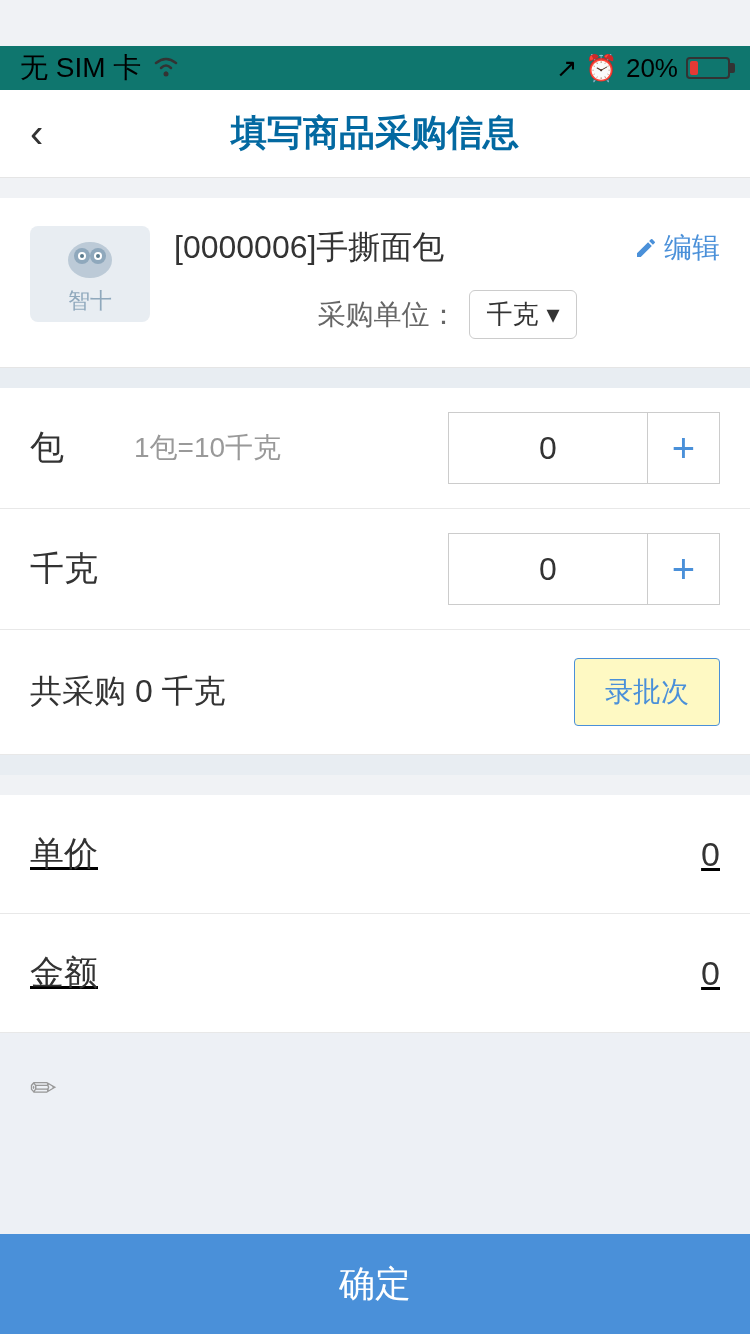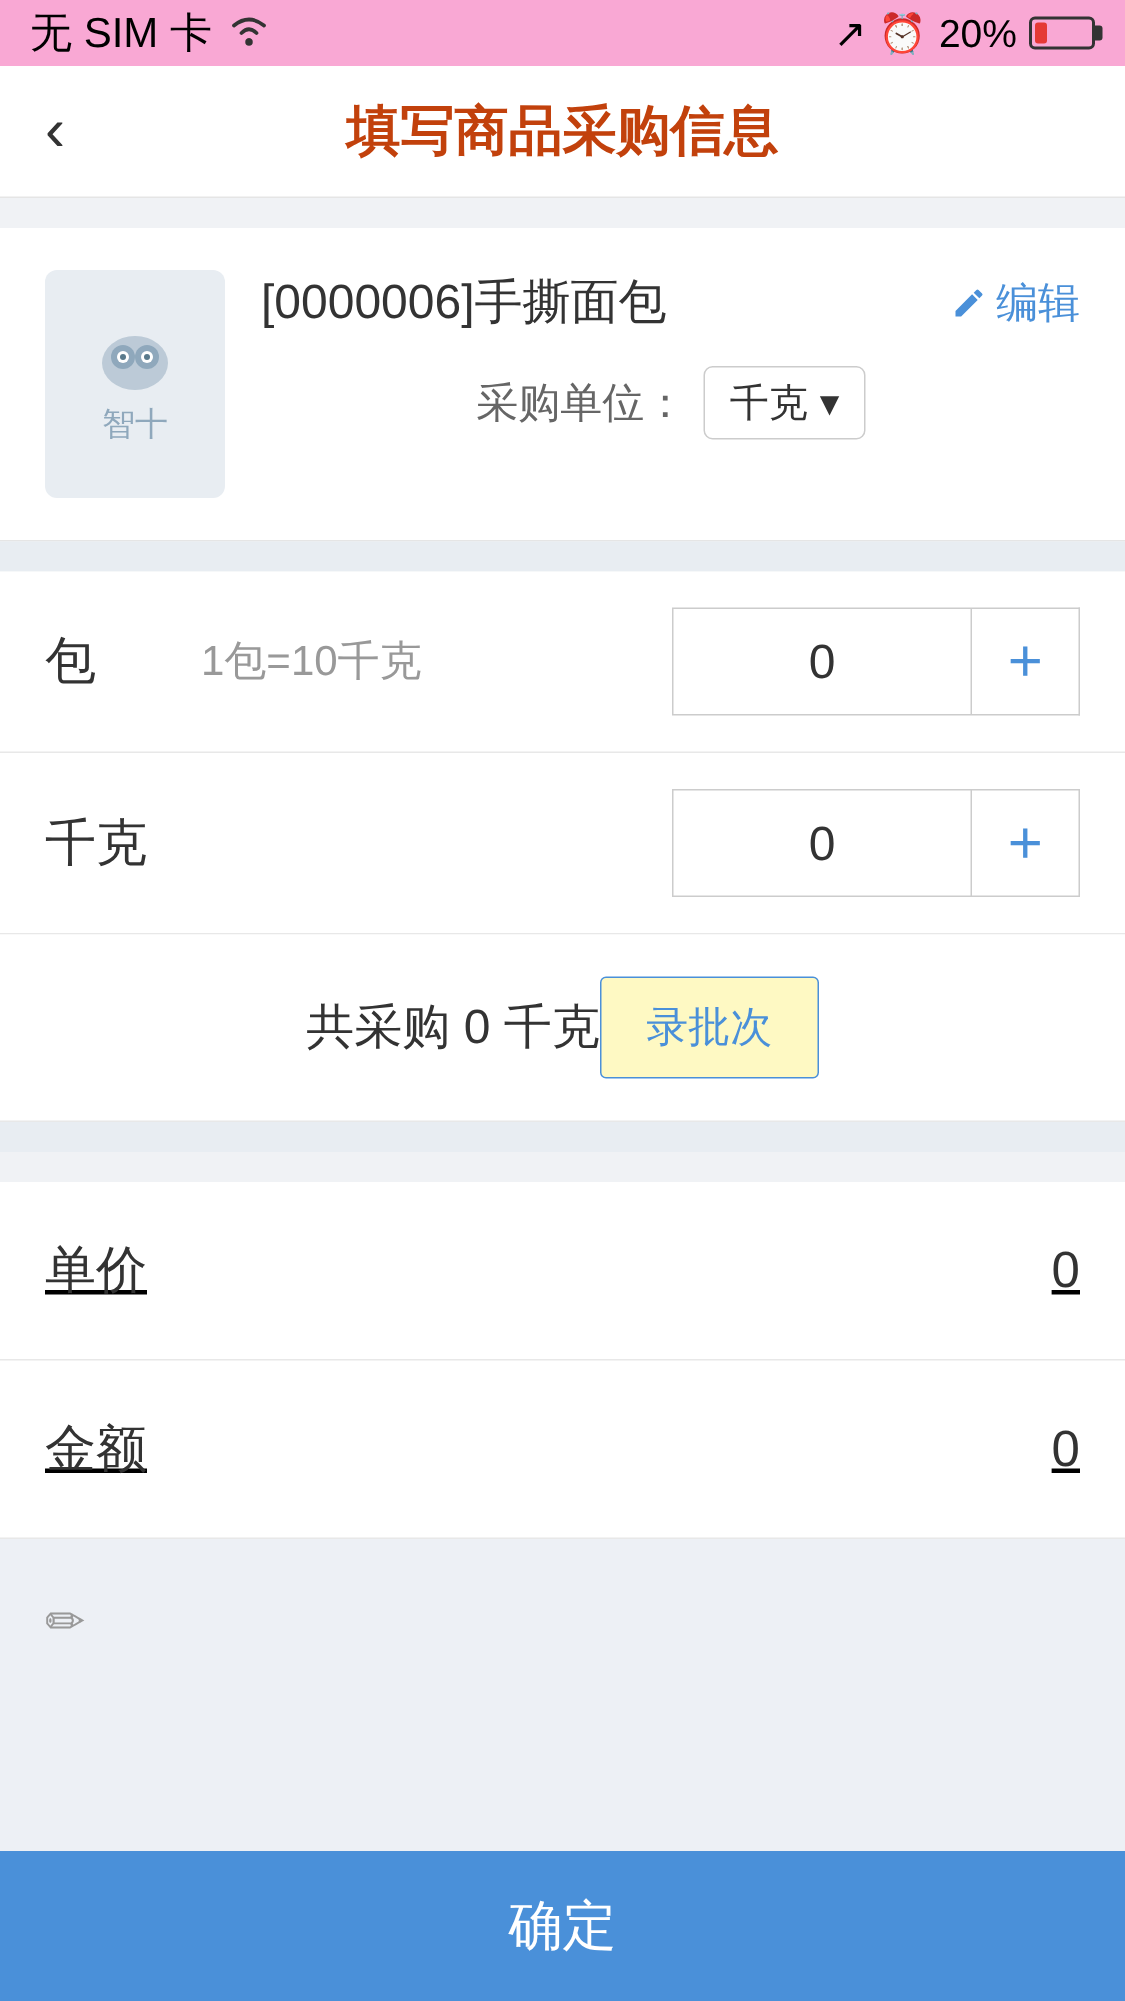--- a/index.html
+++ b/index.html
@@ -8,27 +8,28 @@
       width: 750px;
       min-height: 1334px;
       font-family: -apple-system, "PingFang SC", "Helvetica Neue", Arial, sans-serif;
       background: #f0f2f5;
       font-size: 32px;
     }
 
     
     .status-bar {
       height: 44px;
-      background: #f9a8d4;
+      background: #0f766e;
       display: flex;
       align-items: center;
       justify-content: space-between;
       padding: 3px 20px;
       font-size: 28px;
       font-weight: 500;
+      margin-top: 46px;
     }
     .status-left { display: flex; align-items: center; gap: 10px; }
     .status-center { font-size: 30px; font-weight: 600; }
     .status-right { display: flex; align-items: center; gap: 8px; font-size: 26px; }
     .battery-icon {
       width: 44px; height: 22px; border: 2px solid #333; border-radius: 4px; position: relative; display: inline-block;
     }
     .battery-icon::after {
       content: ''; position: absolute; right: -7px; top: 50%; transform: translateY(-50%);
       width: 5px; height: 10px; background: #333; border-radius: 0 2px 2px 0;
@@ -52,36 +53,36 @@
       color: #333;
       cursor: pointer;
       padding: 10px 10px 10px 0;
     }
     .nav-title {
       position: absolute;
       left: 50%;
       transform: translateX(-50%);
       font-size: 36px;
       font-weight: 600;
-      color: #c2410c;
+      color: #0369a1;
     }
 
     
     .product-card {
       background: #fff;
       margin-top: 20px;
       padding: 28px 30px;
       display: flex;
       align-items: flex-start;
       gap: 24px;
       border-bottom: 1px solid #e5e5e5;
     }
     .product-image {
       width: 120px;
-      height: 152px;
+      height: 96px;
       background: #e8edf2;
       border-radius: 8px;
       display: flex;
       align-items: center;
       justify-content: center;
       flex-shrink: 0;
       font-size: 28px;
       color: #8fa8bc;
       flex-direction: column;
       gap: 4px;
@@ -199,21 +200,21 @@
       display: flex;
       align-items: center;
       justify-content: center;
       cursor: pointer;
     }
 
     
     .summary-row {
       display: flex;
       align-items: center;
-      justify-content: center;
+      justify-content: space-between;
       padding: 28px 30px;
       background: #fff;
       border-bottom: 1px solid #e8e8e8;
     }
     .summary-text {
       font-size: 32px;
       color: #333;
     }
     .batch-btn {
       border: 1px solid #4a90d9;

